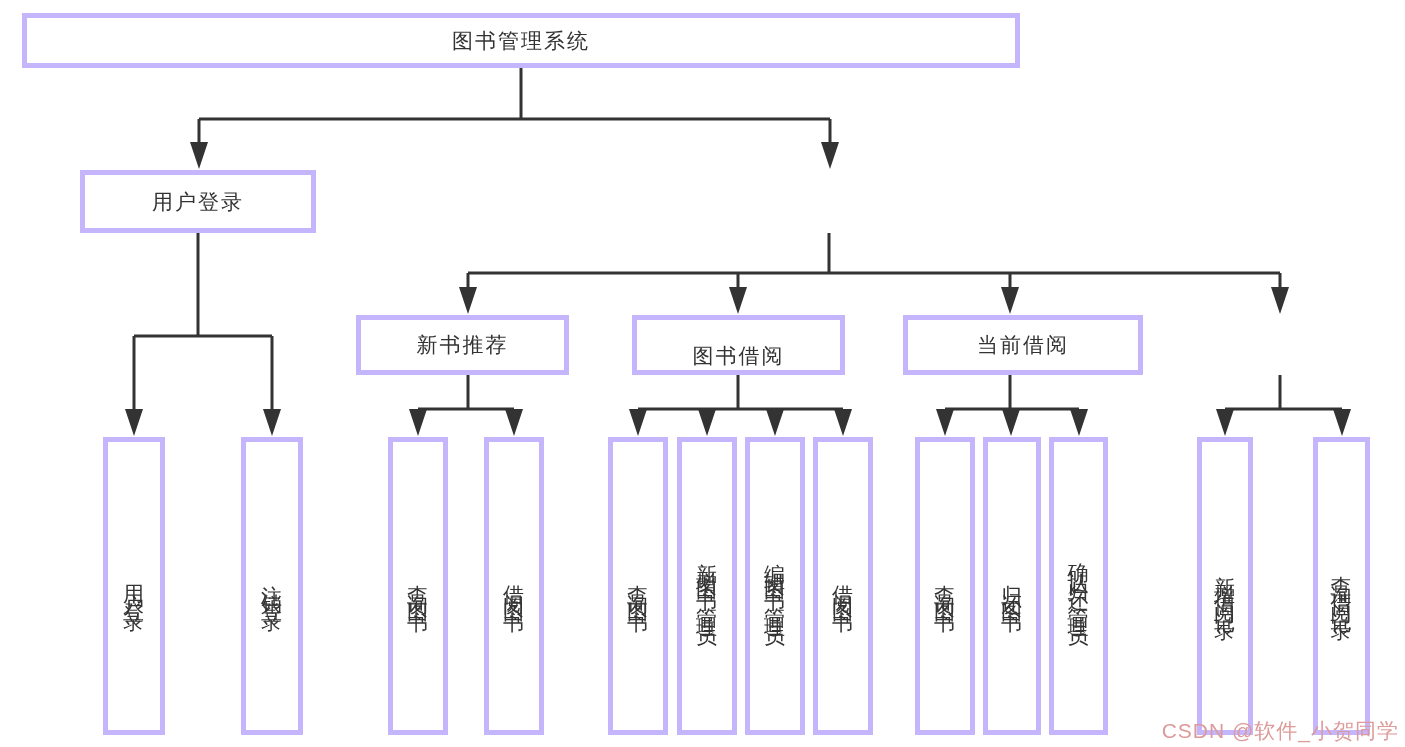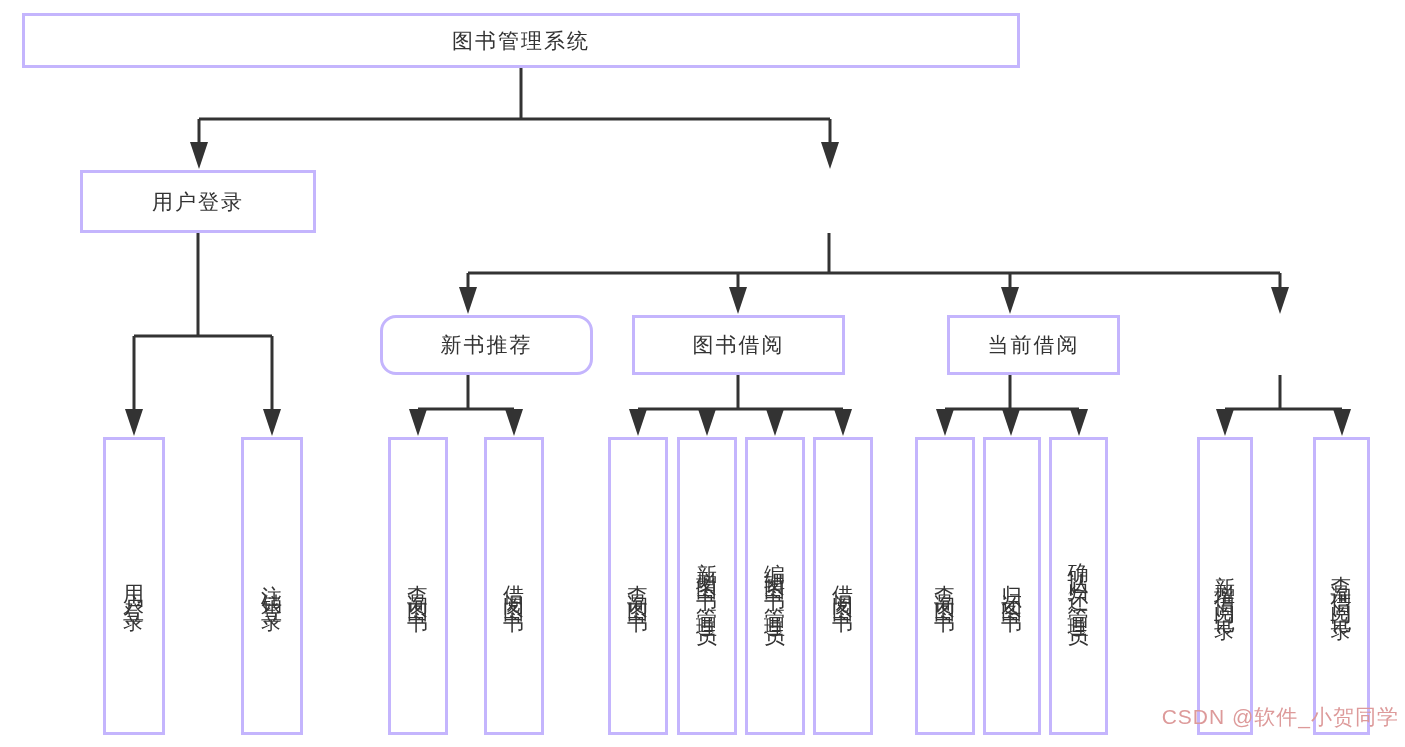--- a/index.html
+++ b/index.html
@@ -22,21 +22,21 @@
     position: absolute;
     left: 0;
     top: 0;
     width: 1405px;
     height: 747px;
     z-index: 1;
   }
   .node {
     position: absolute;
     box-sizing: border-box;
-    border: 3px solid #c4b5fd;
+    border: 5px solid #c4b5fd;
     background: #ffffff;
     display: flex;
     align-items: center;
     justify-content: center;
     z-index: 2;
     font-size: 21px;
     color: #333333;
     letter-spacing: 2px;
   }
   .node.leaf {
@@ -46,21 +46,21 @@
     writing-mode: vertical-rl;
     text-orientation: mixed;
     letter-spacing: 9px;
     font-size: 21px;
     line-height: 1;
     white-space: nowrap;
   }
   .watermark {
     position: absolute;
     right: 6px;
-    bottom: 16px;
+    bottom: 2px;
     font-size: 21px;
     letter-spacing: 1px;
     z-index: 5;
     color: #dd9a9a;
   }
   svg line, svg polyline {
     stroke: #333333;
     stroke-width: 3;
     fill: none;
   }
@@ -151,27 +151,27 @@
   </svg>
 
   <div class="node" style="left:22px; top:13px; width:998px; height:55px;">
     <span>图书管理系统</span>
   </div>
 
   <div class="node" style="left:80px; top:170px; width:236px; height:63px;">
     <span>用户登录</span>
   </div>
 
-  <div class="node" style="left:380px; top:315px; width:213px; height:60px;border-radius:16px;">
+  <div class="node" style="left:356px; top:315px; width:213px; height:60px;">
     <span>新书推荐</span>
   </div>
-  <div class="node" style="left:632px; top:315px; width:213px; height:60px;">
+  <div class="node" style="left:632px; top:315px; width:213px; height:60px;align-items:flex-end;">
     <span>图书借阅</span>
   </div>
-  <div class="node" style="left:947px; top:315px; width:173px; height:60px;">
+  <div class="node" style="left:903px; top:315px; width:240px; height:60px;">
     <span>当前借阅</span>
   </div>
 
   <div class="node leaf" style="left:103px; top:437px; width:62px; height:298px;">
     <span class="leaf-label">用户登录</span>
   </div>
   <div class="node leaf" style="left:241px; top:437px; width:62px; height:298px;">
     <span class="leaf-label">注销登录</span>
   </div>
 

